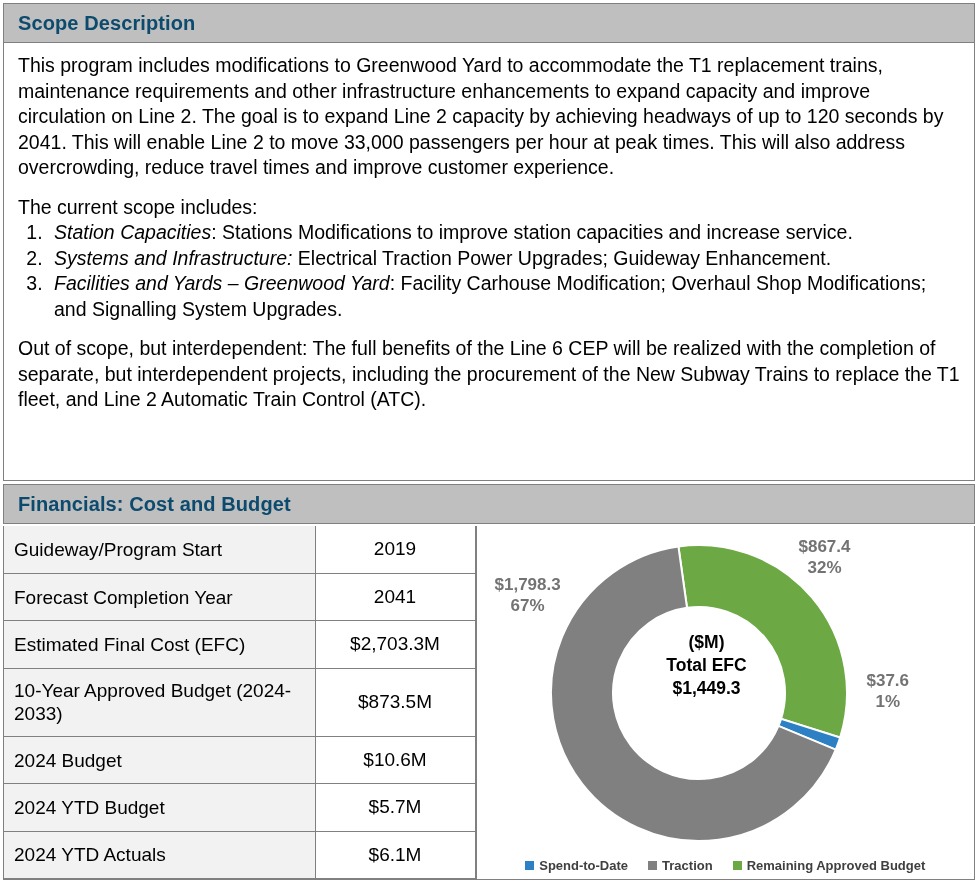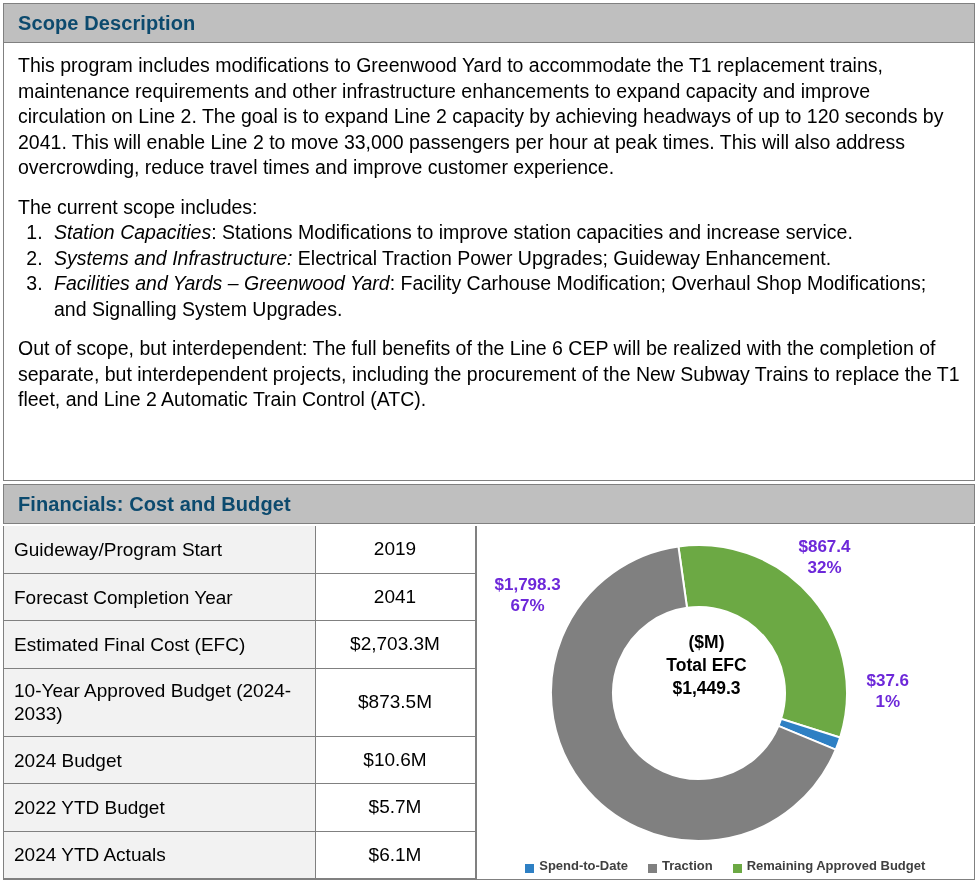--- a/index.html
+++ b/index.html
@@ -125,21 +125,21 @@
     position: absolute;
     left: 0;
     top: 0;
   }
   .donut-label {
     position: absolute;
     font-size: 17px;
     font-weight: bold;
     line-height: 21px;
     text-align: center;
-    color: #6d28d9;
+    color: #737373;
     white-space: nowrap;
   }
   .lbl-green  { left: 322px; top: 10px; }
   .lbl-gray   { left: 18px;  top: 48px; }
   .lbl-blue   { left: 390px; top: 144px; }
 
   .donut-center {
     position: absolute;
     left: 145px;
     top: 105px;
@@ -159,21 +159,21 @@
     display: flex;
     justify-content: center;
     align-items: center;
     gap: 20px;
     font-size: 13px;
     font-weight: bold;
     color: #404040;
   }
   .legend .item {
     display: flex;
-    align-items: flex-end;
+    align-items: center;
     gap: 5px;
     white-space: nowrap;
   }
   .legend .swatch {
     width: 9px;
     height: 9px;
     display: inline-block;
   }
 </style>
 </head>
@@ -227,21 +227,21 @@
         </tr>
         <tr class="tall">
           <td class="label">10-Year Approved Budget (2024-2033)</td>
           <td class="value">$873.5M</td>
         </tr>
         <tr>
           <td class="label">2024 Budget</td>
           <td class="value">$10.6M</td>
         </tr>
         <tr>
-          <td class="label">2022 YTD Budget</td>
+          <td class="label">2024 YTD Budget</td>
           <td class="value">$5.7M</td>
         </tr>
         <tr>
           <td class="label">2024 YTD Actuals</td>
           <td class="value">$6.1M</td>
         </tr>
       </tbody>
     </table>
 
     <div class="chart-cell">

